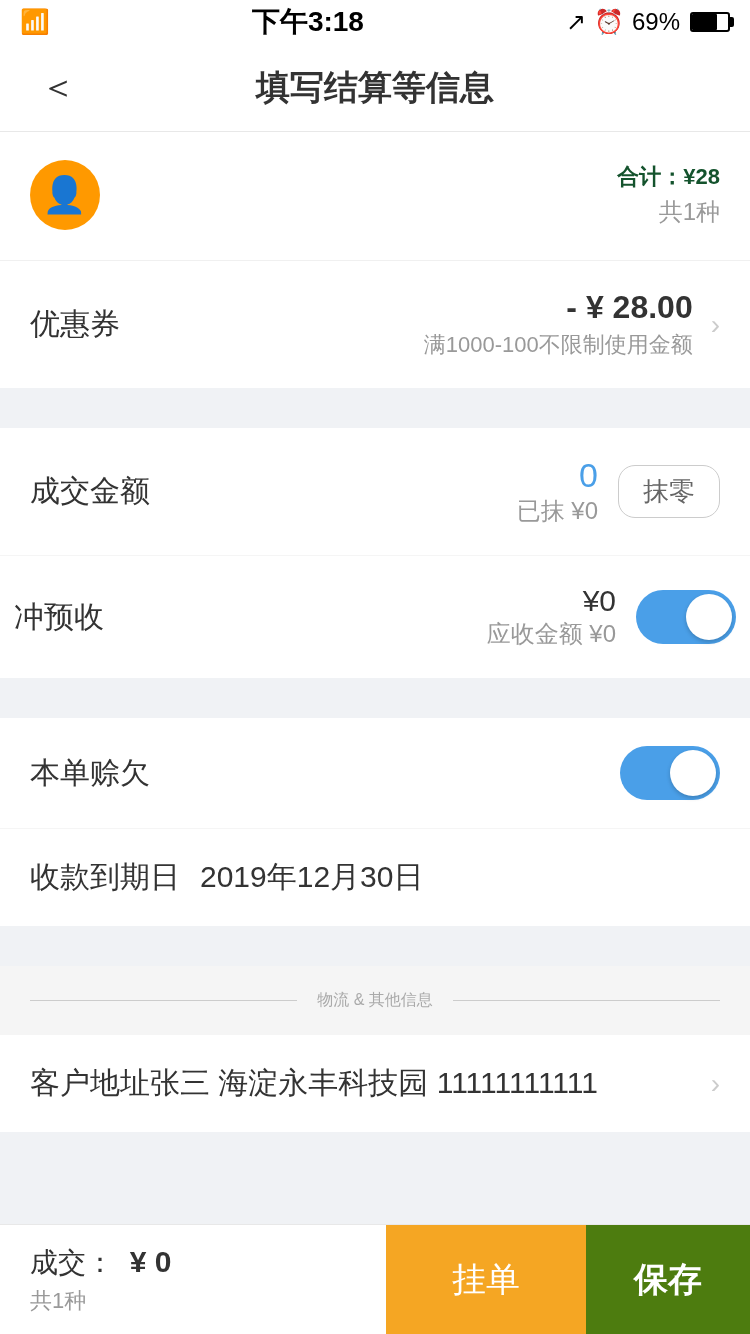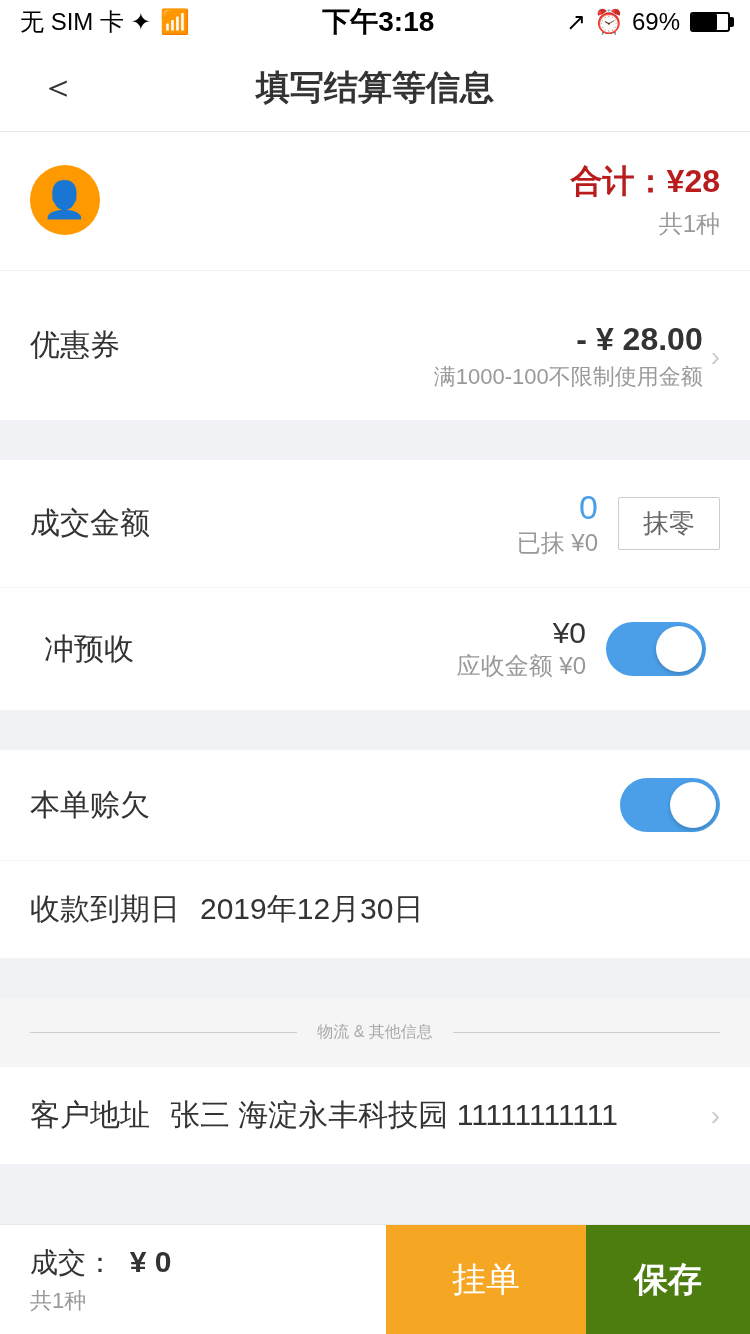--- a/index.html
+++ b/index.html
@@ -101,34 +101,34 @@
     .avatar {
       width: 70px; height: 70px;
       border-radius: 50%;
       background: #f90;
       display: flex; align-items: center; justify-content: center;
       font-size: 36px;
       color: #fff;
     }
     .customer-name { font-size: 30px; color: #333; }
     .customer-right { text-align: right; }
-    .total-amount { font-size: 32px; font-weight: 600; color: #b91c1c; text-align: right; }
+    .total-amount { font-size: 22px; font-weight: 600; color: #14532d; text-align: right; }
     .total-count { font-size: 24px; color: #999; margin-top: 4px; }
 
     
     .coupon-row {
       background: #fff;
       padding: 28px 30px;
       display: flex;
       align-items: center;
       justify-content: space-between;
       border-top: 1px solid #f0f0f0;
     }
     .coupon-label { font-size: 30px; color: #333; }
-    .coupon-right { display: flex; align-items: center; text-align: center; margin-top: 22px; }
+    .coupon-right { display: flex; align-items: center; gap: 10px; text-align: center; }
     .coupon-discount { font-size: 32px; font-weight: 600; color: #333; }
     .coupon-desc { font-size: 22px; color: #999; margin-top: 4px; }
     .chevron { font-size: 28px; color: #ccc; margin-left: 8px; }
 
     
     .section-divider {
       height: 20px;
       background: #f0f2f5;
     }
 
@@ -139,21 +139,21 @@
       display: flex;
       align-items: center;
       justify-content: space-between;
       border-bottom: 1px solid #f5f5f5;
     }
     .row-label { font-size: 30px; color: #333; }
     .row-right { display: flex; align-items: center; gap: 20px; }
     .amount-blue { font-size: 34px; color: #4a9fe8; font-weight: 500; }
     .round-btn {
       border: 1px solid #ccc;
-      border-radius: 2px;
+      border-radius: 17px;
       padding: 8px 24px;
       font-size: 26px;
       color: #666;
       background: #fff;
       cursor: pointer;
     }
     .sub-text { font-size: 24px; color: #999; text-align: right; }
 
     
     .toggle-wrap {
@@ -173,21 +173,21 @@
       width: 46px;
       height: 46px;
       border-radius: 50%;
       background: #fff;
       box-shadow: 0 2px 4px rgba(0,0,0,0.2);
     }
 
     
     .charge-row {
       background: #fff;
-      padding: 28px 44px;
+      padding: 28px 14px;
       display: flex;
       align-items: center;
       justify-content: space-between;
     }
     .charge-right { display: flex; align-items: center; gap: 20px; }
     .charge-amounts { text-align: right; }
 
     
     .credit-row {
       background: #fff;
@@ -229,21 +229,21 @@
     }
 
     
     .address-row {
       background: #fff;
       padding: 28px 30px;
       display: flex;
       align-items: center;
       justify-content: space-between;
     }
-    .address-label { font-size: 30px; color: #333; flex-shrink: 0; margin-right: 20px; }
+    .address-label { font-size: 30px; color: #333; flex-shrink: 0; }
     .address-value { font-size: 30px; color: #333; flex: 1; }
 
     
     .bottom-bar {
       position: fixed;
       bottom: 0;
       left: 0;
       width: 750px;
       height: 110px;
       background: #fff;
@@ -282,21 +282,20 @@
       font-weight: bold;
     }
 
     .amount-col { display: flex; flex-direction: column; align-items: flex-end; }
   </style>
 </head>
 <body>
 
 <div class="status-bar">
   <div class="status-left">
-    <span>无 SIM 卡 ✦</span>
     <span>📶</span>
   </div>
   <div class="status-center">下午3:18</div>
   <div class="status-right">
     <span>↗</span>
     <span>⏰</span>
     <span>69%</span>
     <span class="battery-icon">
       <div class="battery-fill"></div>
     </span>

